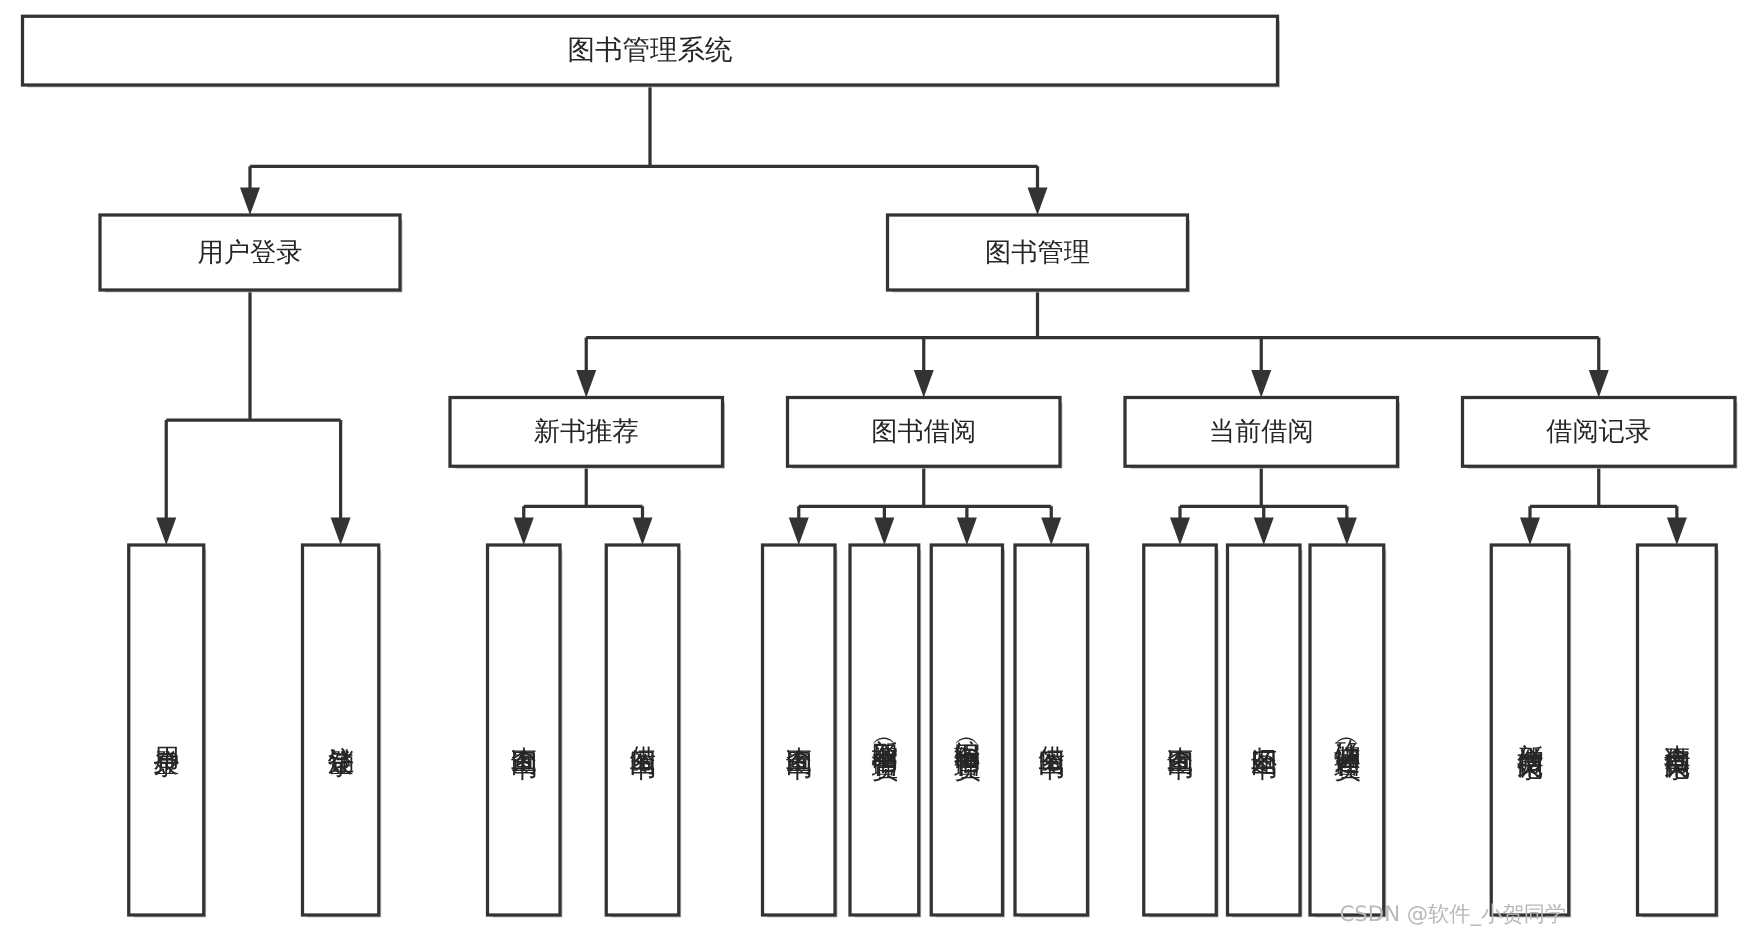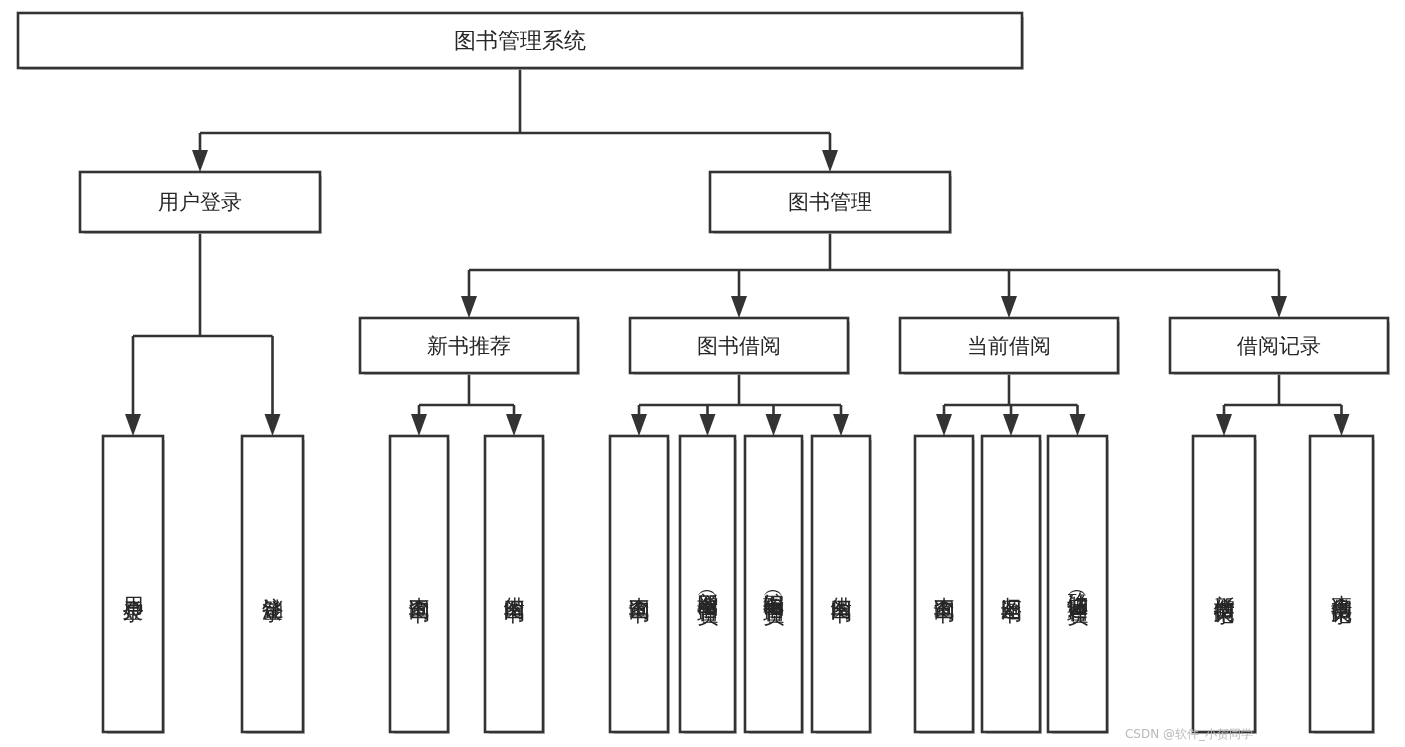--- a/index.html
+++ b/index.html
@@ -69,21 +69,21 @@
     text-align: center;
     white-space: nowrap;
     pointer-events: none;
     user-select: none;
   }
   #watermark {
     position: absolute;
     right: 8px;
     bottom: 4px;
     font-family: "DejaVu Sans", "Liberation Sans", sans-serif;
-    font-size: 12px;
+    font-size: 17px;
     color: #b9b9b9;
     white-space: nowrap;
     user-select: none;
     text-align: center;
   }
 </style>
 </head>
 <body>
 
 <div id="diagram-root">

